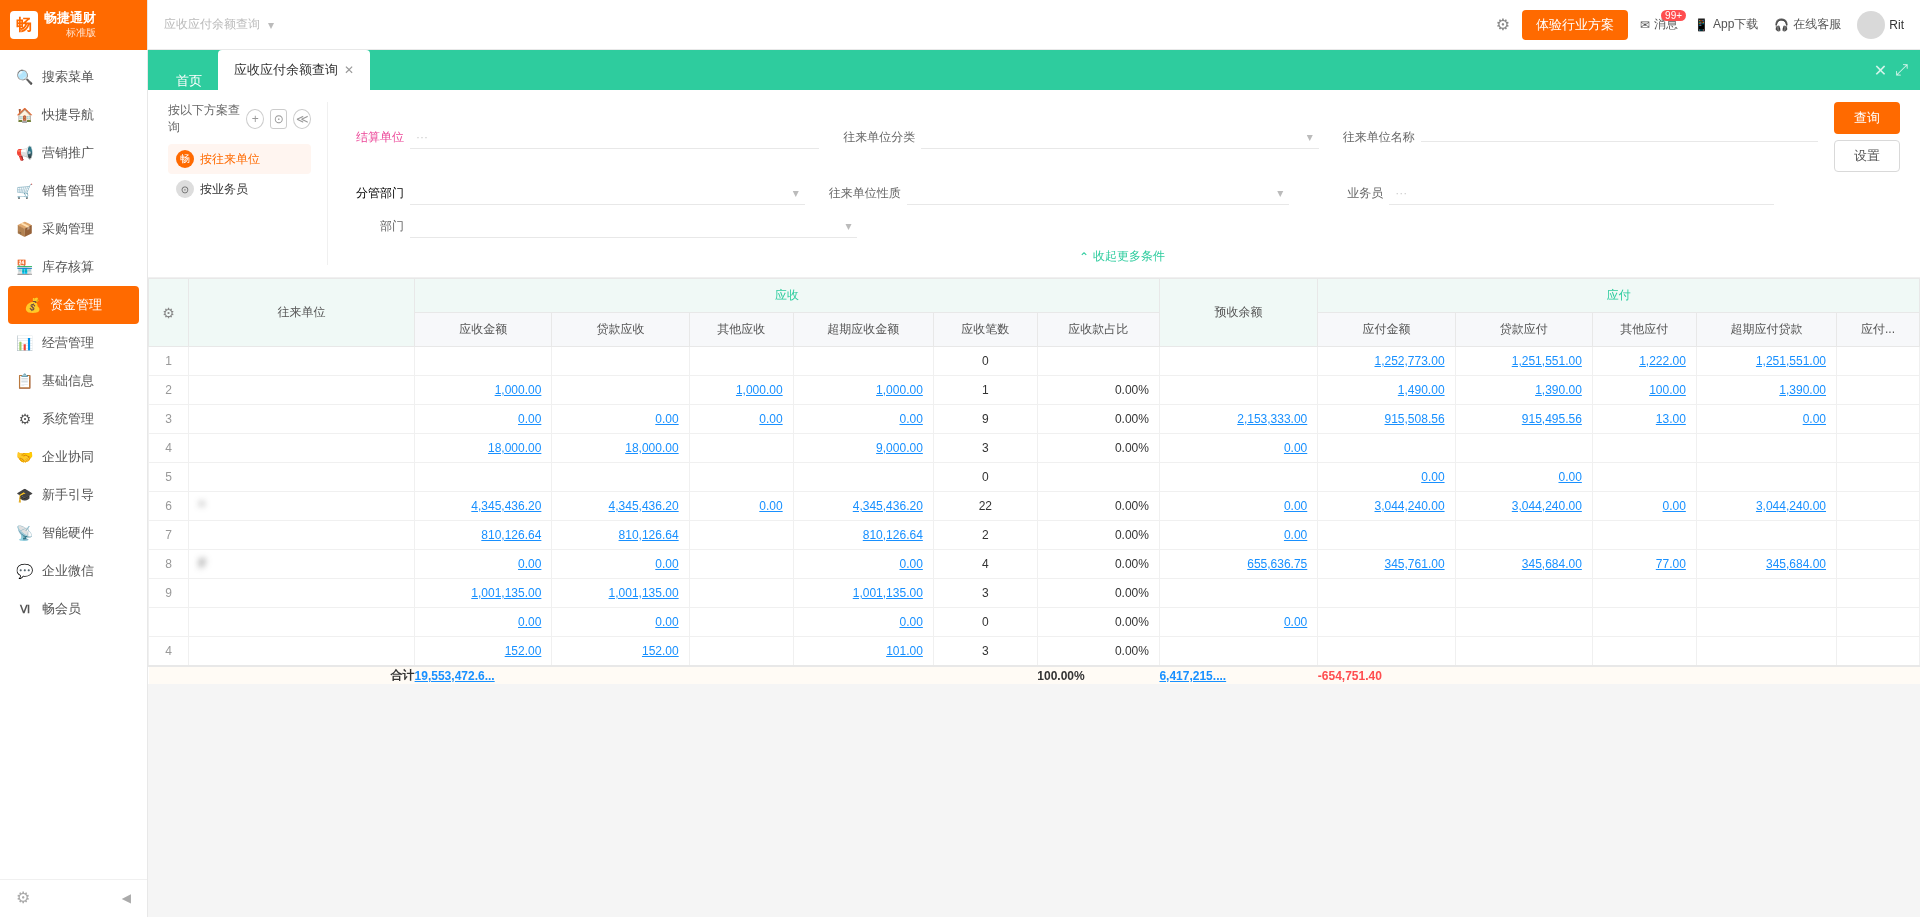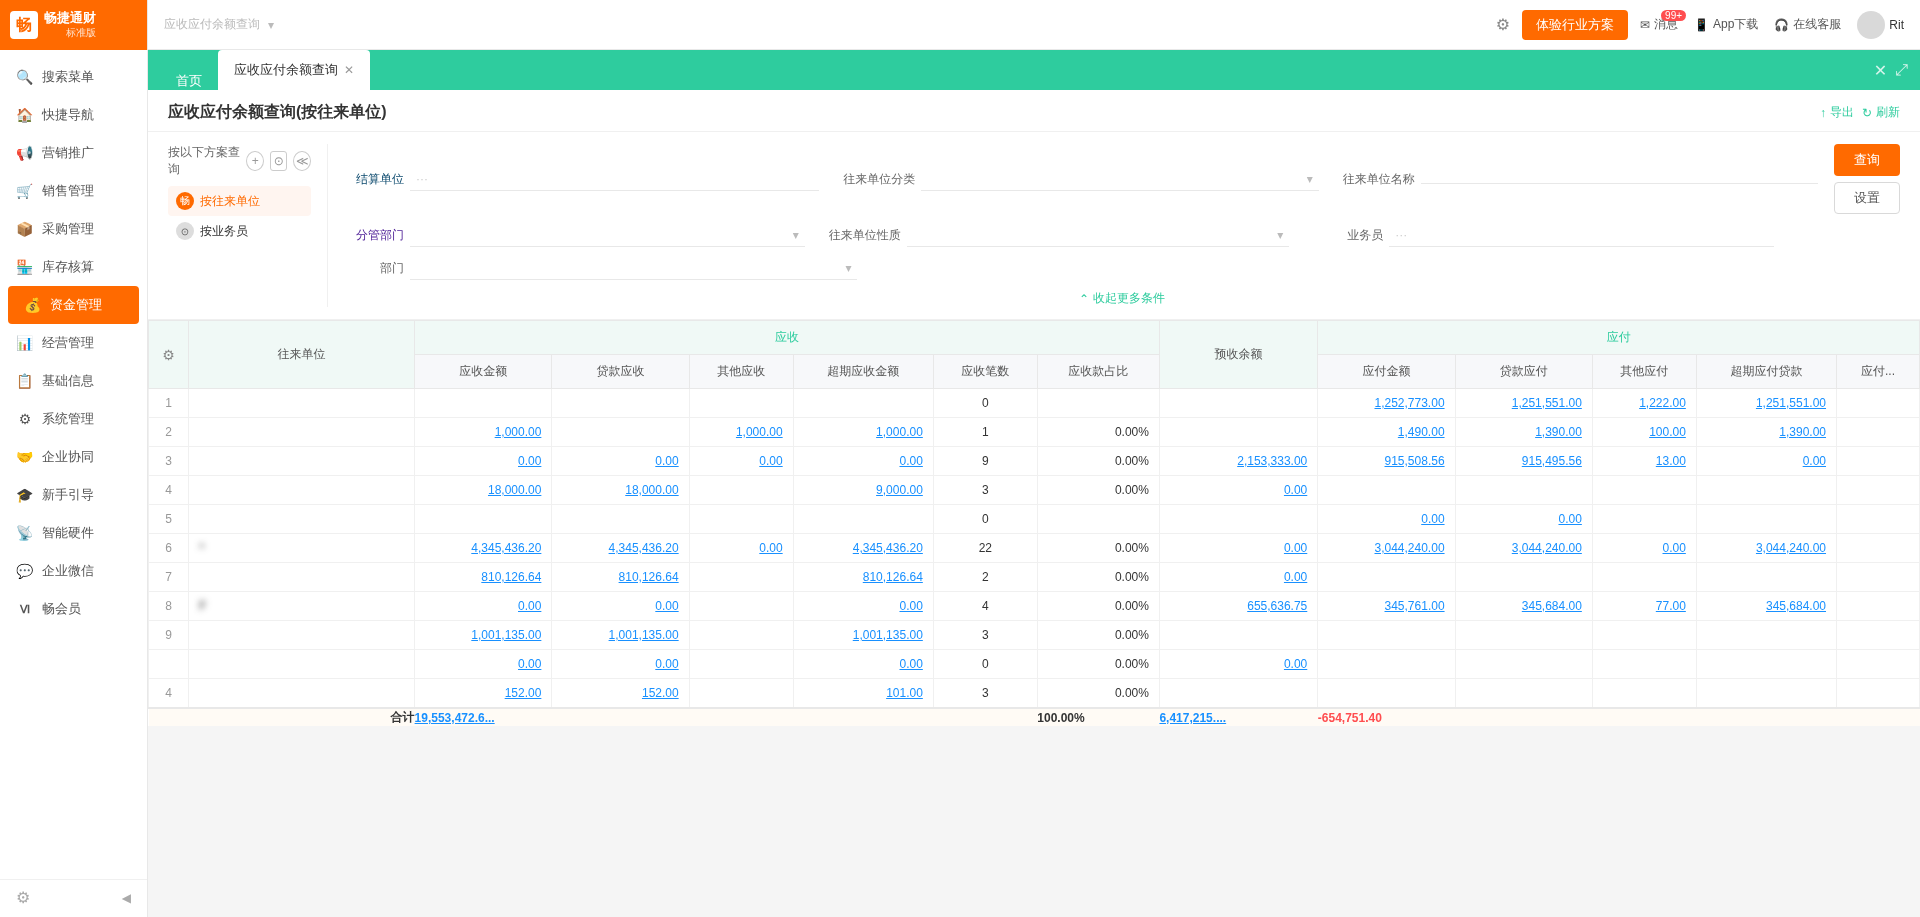--- a/index.html
+++ b/index.html
@@ -199,33 +199,20 @@
     </div>
     <div class="tabbar-right">
       <span class="tabbar-icon-btn">✕</span>
       <span class="tabbar-icon-btn">⤢</span>
     </div>
   </div>
 
   <div class="page">
     <div class="page-inner">
 
-      <div class="page-header">
-        <h2 class="page-title">应收应付余额查询(按往来单位)</h2>
-        <div class="page-actions">
-          <div class="page-action-btn">
-            <span>↑</span>
-            <span>导出</span>
-          </div>
-          <div class="page-action-btn">
-            <span>↻</span>
-            <span>刷新</span>
-          </div>
-        </div>
-      </div>
 
       <div class="filter-area">
         <div style="display:flex;gap:0;">
 
           <div class="filter-left-panel">
             <div style="display:flex;align-items:center;gap:6px;margin-bottom:8px;">
               <span class="filter-label">按以下方案查询</span>
               <div class="filter-add-btn">+</div>
               <div class="filter-add-btn" style="border-radius:3px;">⊙</div>
               <div class="filter-add-btn">≪</div>
@@ -237,21 +224,21 @@
             <div class="scheme-item">
               <div class="scheme-icon-gray">⊙</div>
               <span>按业务员</span>
             </div>
           </div>
 
           <div style="flex:1;">
             <div style="display:flex;gap:0;margin-bottom:10px;">
 
               <div style="flex:1;display:flex;align-items:center;gap:6px;">
-                <span style="color:#0c4a6e;min-width:60px;text-align:right;font-size:12px;">结算单位</span>
+                <span style="color:#ec4899;min-width:60px;text-align:right;font-size:12px;">结算单位</span>
                 <div style="flex:1;border-bottom:1px solid #e8e8e8;padding:4px 6px;display:flex;align-items:center;justify-content:space-between;">
                   <span style="color:#ccc;font-size:12px;">···</span>
                 </div>
               </div>
               <div style="flex:1;display:flex;align-items:center;gap:6px;margin-left:24px;">
                 <span style="color:#666;min-width:70px;text-align:right;font-size:12px;">往来单位分类</span>
                 <div style="flex:1;border-bottom:1px solid #e8e8e8;padding:4px 6px;display:flex;align-items:center;justify-content:space-between;cursor:pointer;">
                   <span></span>
                     <span style="color:#bbb;">▾</span>
                 </div>
@@ -261,21 +248,21 @@
                 <div style="flex:1;border-bottom:1px solid #e8e8e8;padding:4px 6px;"></div>
               </div>
 
               <div style="display:flex;flex-direction:column;gap:6px;margin-left:16px;">
                 <button class="btn-query">查询</button>
                 <button class="btn-setting">设置</button>
               </div>
             </div>
             <div style="display:flex;gap:0;margin-bottom:10px;">
               <div style="flex:1;display:flex;align-items:center;gap:6px;">
-                <span style="color:#4c1d95;min-width:60px;text-align:right;font-size:12px;">分管部门</span>
+                <span style="color:#000000;min-width:60px;text-align:right;font-size:12px;">分管部门</span>
                 <div style="flex:1;border-bottom:1px solid #e8e8e8;padding:4px 6px;display:flex;align-items:center;justify-content:space-between;cursor:pointer;">
                   <span></span>
                     <span style="color:#bbb;">▾</span>
                 </div>
               </div>
               <div style="flex:1;display:flex;align-items:center;gap:6px;margin-left:24px;">
                 <span style="color:#666;min-width:70px;text-align:right;font-size:12px;">往来单位性质</span>
                 <div style="flex:1;border-bottom:1px solid #e8e8e8;padding:4px 6px;display:flex;align-items:center;justify-content:space-between;cursor:pointer;">
                   <span></span>
                     <span style="color:#bbb;">▾</span>

